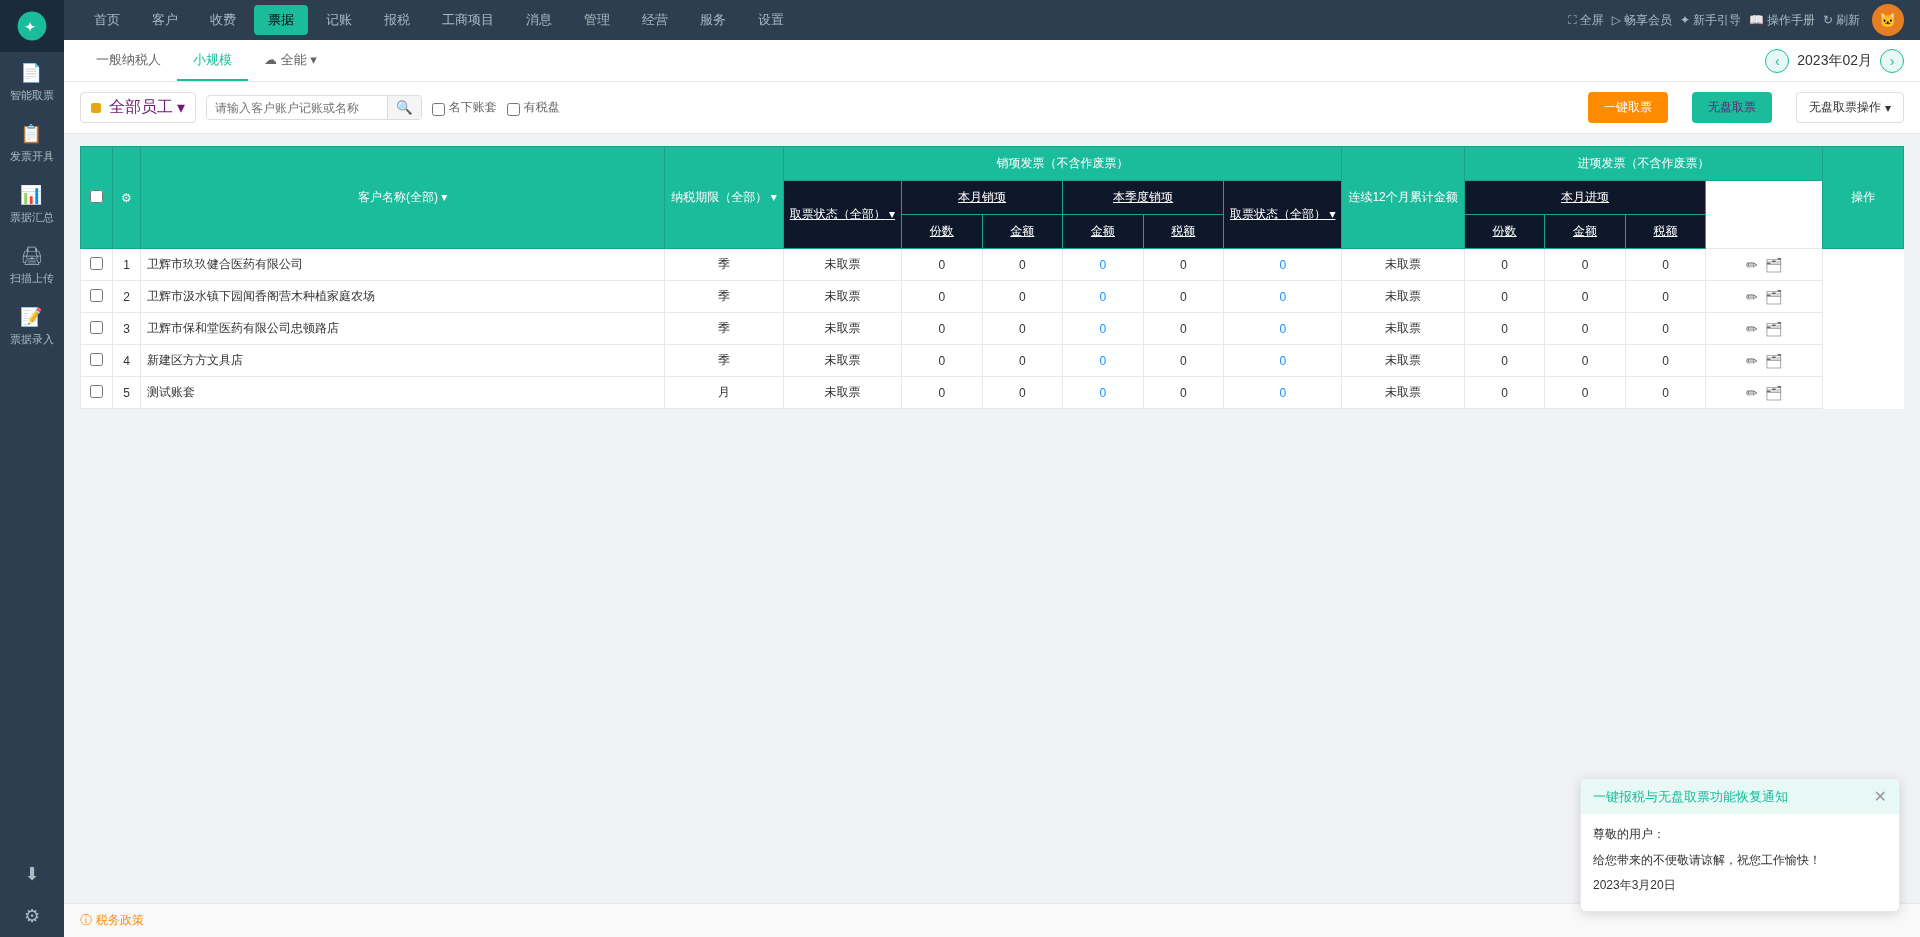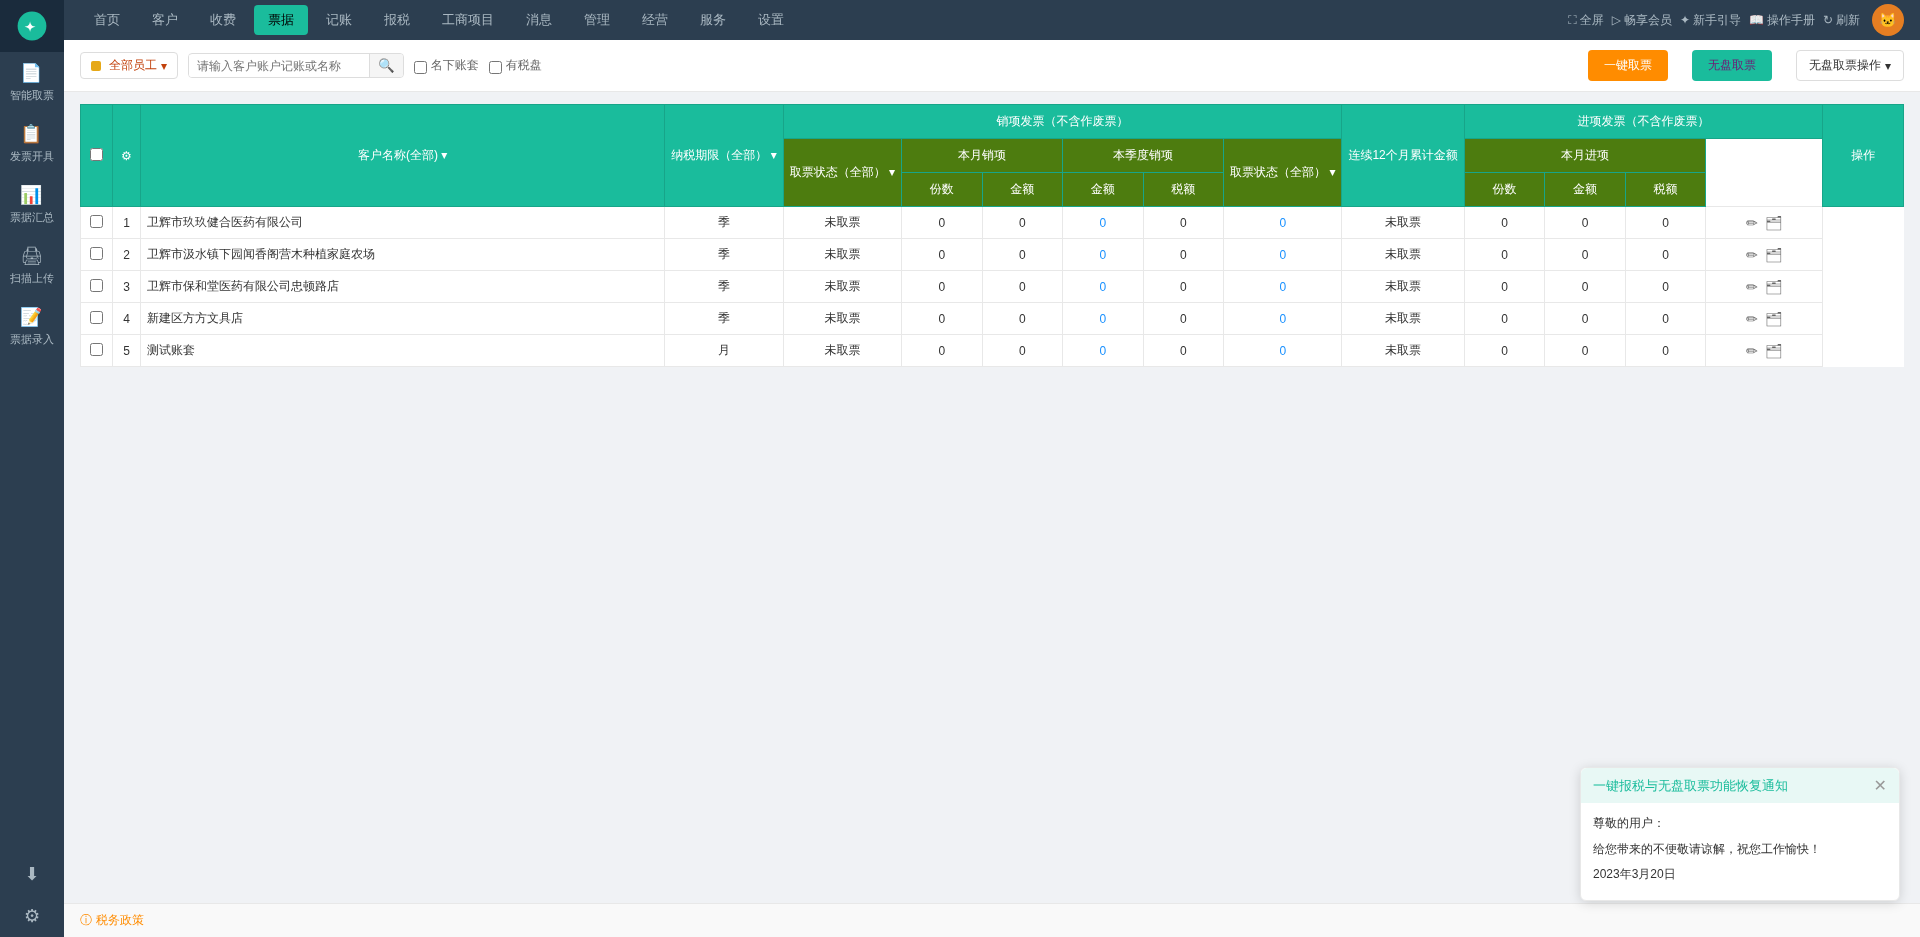--- a/index.html
+++ b/index.html
@@ -32,44 +32,44 @@
     .subtab { padding: 10px 16px; cursor: pointer; font-size: 13px; color: #666; border-bottom: 2px solid transparent; margin-bottom: -1px; }
     .subtab.active { color: #1abc9c; border-bottom: 2px solid #1abc9c; font-weight: 500; }
 
     
     .period-nav { margin-left: auto; display: flex; align-items: center; gap: 8px; }
     .period-btn { width: 24px; height: 24px; border-radius: 50%; background: #e8f8f5; border: 1px solid #1abc9c; color: #1abc9c; cursor: pointer; display: flex; align-items: center; justify-content: center; font-size: 14px; }
     .period-text { font-size: 14px; color: #333; font-weight: 500; }
 
     
     .toolbar { background: #fff; padding: 10px 16px; display: flex; align-items: center; gap: 10px; flex-shrink: 0; border-bottom: 1px solid #e8e8e8; }
-    .toolbar-select { display: flex; align-items: center; gap: 4px; border: 1px solid #ddd; border-radius: 4px; padding: 4px 10px; background: #fff; cursor: pointer; font-size: 12px; color: #c2410c; }
+    .toolbar-select { display: flex; align-items: center; gap: 4px; border: 1px solid #ddd; border-radius: 4px; padding: 4px 10px; background: #fff; cursor: pointer; font-size: 16px; color: #701a75; }
     .toolbar-select .dot { width: 10px; height: 10px; background: #e6a817; border-radius: 2px; display: inline-block; margin-right: 4px; }
     .search-input-wrap { display: flex; align-items: center; border: 1px solid #ddd; border-radius: 4px; overflow: hidden; }
     .search-input-wrap input { border: none; outline: none; padding: 4px 8px; font-size: 12px; width: 180px; }
     .search-btn { background: #f5f5f5; border: none; border-left: 1px solid #ddd; padding: 4px 8px; cursor: pointer; }
     .checkbox-label { display: flex; align-items: flex-end; gap: 4px; font-size: 12px; color: #666; cursor: pointer; }
     .checkbox-label input { cursor: pointer; }
     .toolbar-right { margin-left: auto; display: flex; gap: 24px; }
     .btn-orange { background: #ff8c00; color: #fff; border: none; border-radius: 4px; padding: 6px 16px; cursor: pointer; font-size: 12px; }
     .btn-teal { background: #1abc9c; color: #701a75; border: none; border-radius: 4px; padding: 6px 16px; cursor: pointer; font-size: 12px; }
     .btn-outline { background: #fff; color: #333; border: 1px solid #ddd; border-radius: 4px; padding: 6px 12px; cursor: pointer; font-size: 12px; display: flex; align-items: center; gap: 4px; }
 
     
     .table-container { flex: 1; overflow: auto; padding: 12px 16px; }
     table { width: 100%; border-collapse: collapse; background: #fff; }
     thead tr th { background: #1abc9c; color: #fff; padding: 8px 6px; text-align: center; font-size: 12px; font-weight: normal; border: 1px solid #17a589; white-space: nowrap; }
-    thead tr.sub-header th { background: #4d7c0f; }
+    thead tr.sub-header th { background: #0f172a; text-decoration: underline; }
     tbody tr td { padding: 7px 6px; text-align: center; font-size: 12px; border: 1px solid #e8e8e8; color: #333; }
     tbody tr td.text-left { text-align: left; }
     .link-blue { color: #1890ff; cursor: pointer; text-decoration: none; }
     .action-icon { font-size: 14px; cursor: pointer; color: #666; margin: 0 2px; }
 
     
-    .notif-panel { position: fixed; bottom: 36px; right: 20px; width: 320px; background: #fff; border: 1px solid #e8e8e8; border-radius: 6px; box-shadow: 0 2px 12px rgba(0,0,0,0.15); z-index: 100; }
+    .notif-panel { position: fixed; bottom: 25px; right: 20px; width: 320px; background: #fff; border: 1px solid #e8e8e8; border-radius: 6px; box-shadow: 0 2px 12px rgba(0,0,0,0.15); z-index: 100; }
     .notif-header { background: #e8f8f5; padding: 8px 12px; border-radius: 6px 6px 0 0; display: flex; align-items: center; justify-content: space-between; font-weight: 500; font-size: 13px; color: #1abc9c; }
     .notif-close { cursor: pointer; color: #999; font-size: 16px; }
     .notif-body { padding: 10px 12px; font-size: 12px; color: #333; line-height: 1.8; }
     .notif-body p { margin-bottom: 4px; }
     .notif-scroll { max-height: 120px; overflow-y: auto; }
 
     
     .page-footer { padding: 8px 16px; background: #f9f9f9; border-top: 1px solid #e8e8e8; font-size: 12px; color: #ff8c00; display: flex; align-items: center; gap: 4px; flex-shrink: 0; }
 
     
@@ -138,20 +138,30 @@
         <span>✦ <span>新手引导</span></span>
         <span>📖 <span>操作手册</span></span>
         <span>↻ <span>刷新</span></span>
       </div>
       <div class="avatar">🐱</div>
     </div>
   </div>
 
   <div class="content">
 
+    <div class="subtabs">
+      <span class="subtab">一般纳税人</span>
+      <span class="subtab active">小规模</span>
+      <span class="subtab"><span>☁ </span><span>全能</span> ▾</span>
+      <div class="period-nav">
+        <button class="period-btn">‹</button>
+        <span class="period-text">2023年02月</span>
+        <button class="period-btn">›</button>
+      </div>
+    </div>
 
     <div class="toolbar">
       <div class="toolbar-select">
         <span class="dot"></span>
         <span>全部员工</span>
         <span> ▾</span>
       </div>
       <div class="search-input-wrap">
         <input type="text" placeholder="请输入客户账户记账或名称" style="">
         <button class="search-btn">🔍</button>

